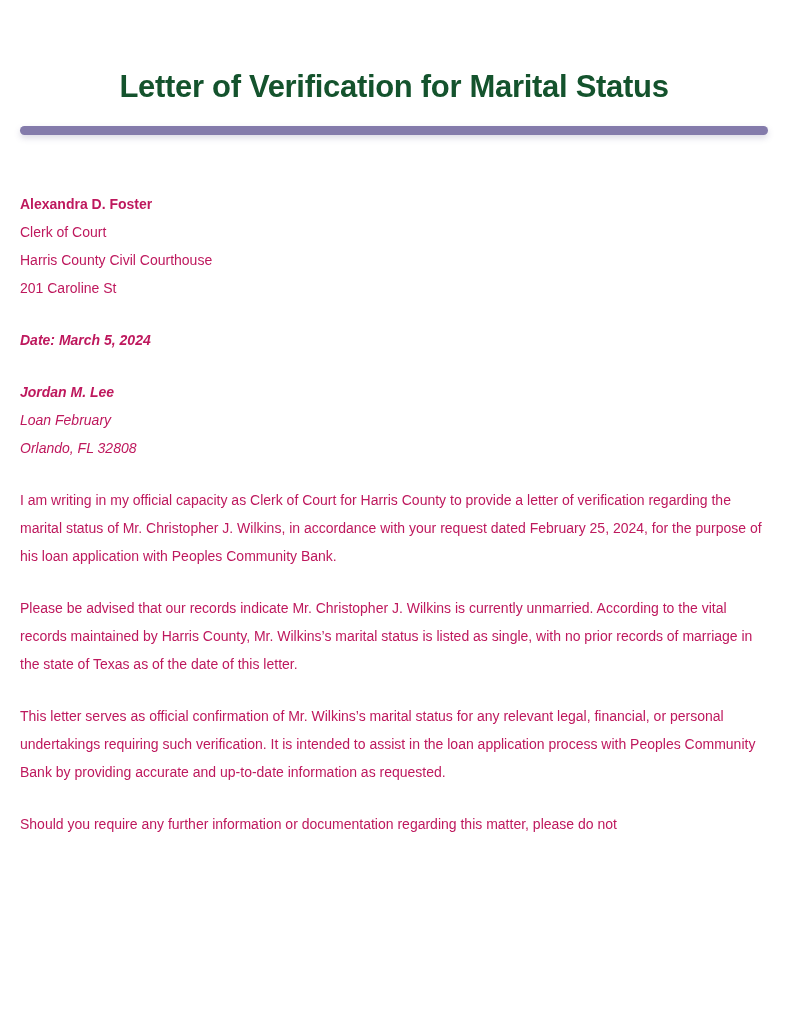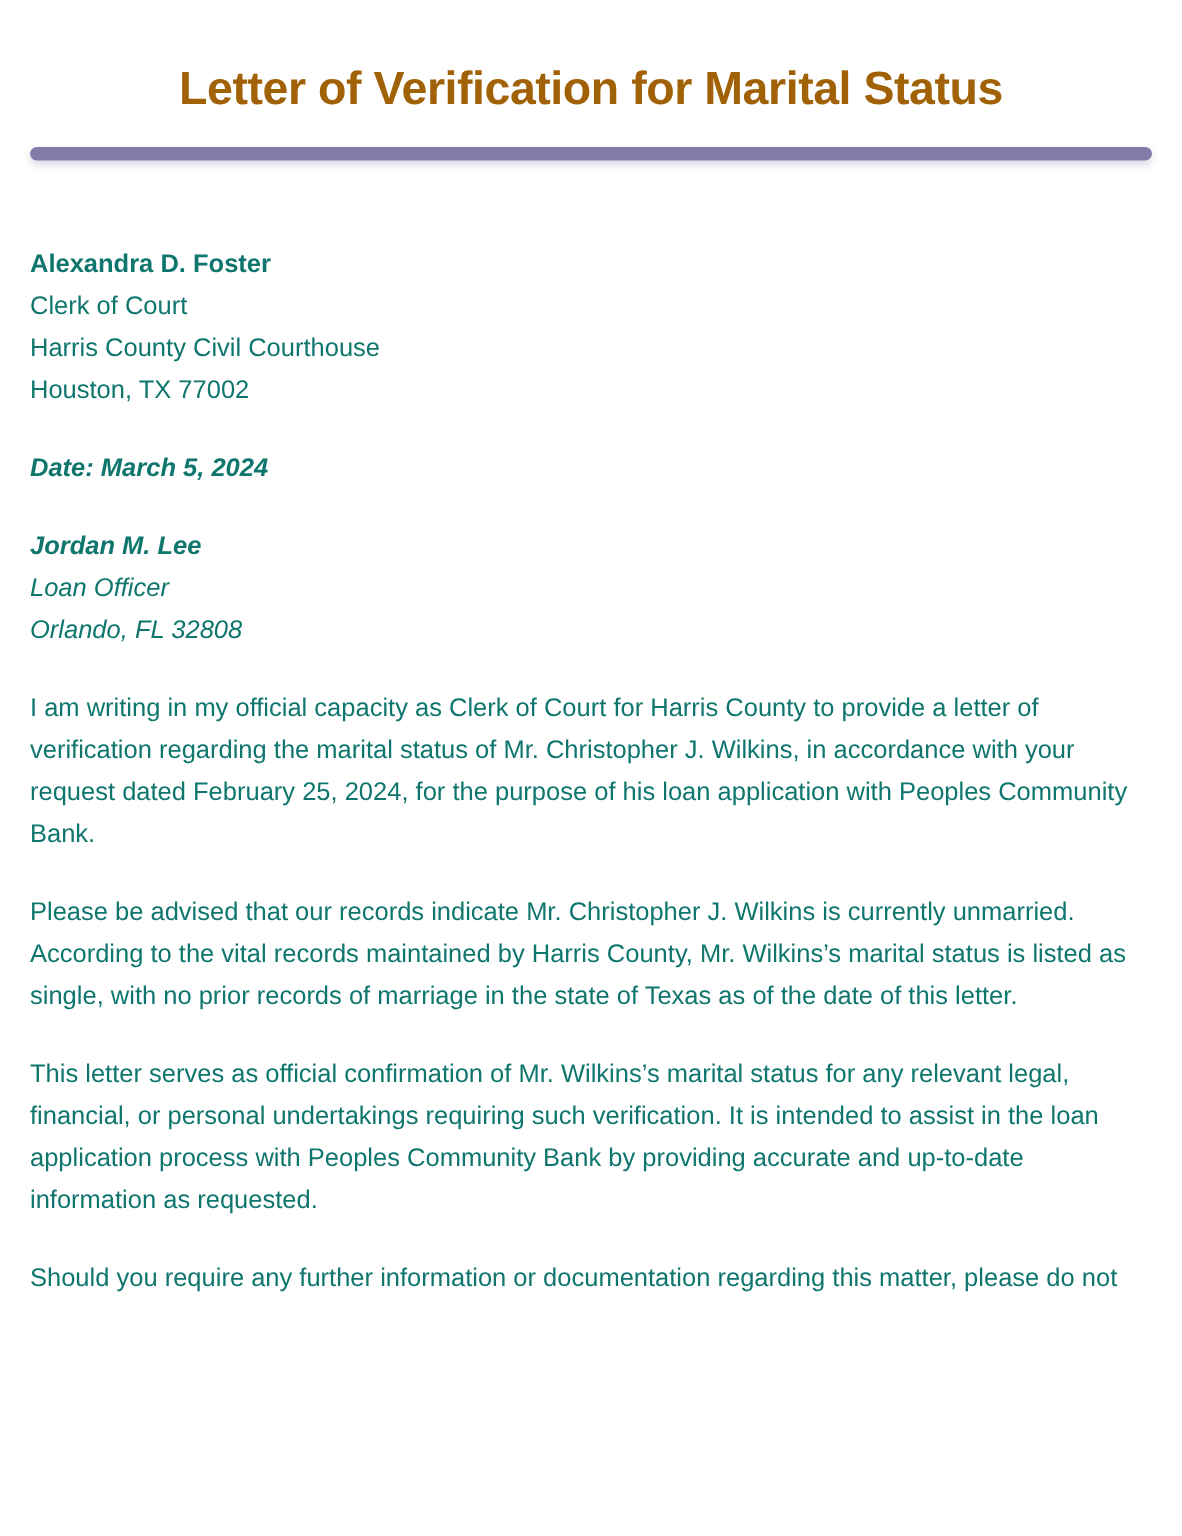--- a/index.html
+++ b/index.html
@@ -23,49 +23,49 @@
     height: 1024px;
     box-sizing: border-box;
     padding: 0 20px;
     background: #ffffff;
     overflow: hidden;
   }
 
   
   .doc-title {
     margin: 0;
-    padding-top: 40px;
+    padding-top: 68px;
     text-align: center;
     font-size: 31px;
     font-weight: 700;
     line-height: 1.22;
     letter-spacing: -0.3px;
-    color: #a16207;
+    color: #14532d;
   }
 
   
   .divider-wrap {
     margin-top: 20px;
     height: 10px;
   }
 
   .divider {
     height: 9px;
     width: 100%;
     border-radius: 6px;
     background: #847bab;
     box-shadow: 0 3px 6px rgba(90, 80, 130, 0.22);
   }
 
   
   .letter {
     margin-top: 54px;
-    font-size: 17px;
+    font-size: 14px;
     line-height: 28px;
-    color: #0f766e;
+    color: #be185d;
   }
 
   .block {
     margin: 0;
   }
 
   .block + .block {
     margin-top: 24px;
     font-style: italic;
   }
@@ -100,30 +100,30 @@
   <div class="divider-wrap">
     <div class="divider"></div>
   </div>
 
   <div class="letter">
 
     <div class="block">
       <span class="line strong">Alexandra D. Foster</span>
       <span class="line">Clerk of Court</span>
       <span class="line">Harris County Civil Courthouse</span>
-      <span class="line">Houston, TX 77002</span>
+      <span class="line">201 Caroline St</span>
     </div>
 
     <div class="block">
       <span class="line strong">Date: March 5, 2024</span>
     </div>
 
     <div class="block">
       <span class="line strong">Jordan M. Lee</span>
-      <span class="line">Loan Officer</span>
+      <span class="line">Loan February</span>
       <span class="line">Orlando, FL 32808</span>
     </div>
 
 
     <p class="para">I am writing in my official capacity as Clerk of Court for Harris County to provide a letter of verification regarding the marital status of Mr. Christopher J. Wilkins, in accordance with your request dated February 25, 2024, for the purpose of his loan application with Peoples Community Bank.</p>
     <p class="para">Please be advised that our records indicate Mr. Christopher J. Wilkins is currently unmarried. According to the vital records maintained by Harris County, Mr. Wilkins’s marital status is listed as single, with no prior records of marriage in the state of Texas as of the date of this letter.</p>
     <p class="para">This letter serves as official confirmation of Mr. Wilkins’s marital status for any relevant legal, financial, or personal undertakings requiring such verification. It is intended to assist in the loan application process with Peoples Community Bank by providing accurate and up-to-date information as requested.</p>
     <p class="para">Should you require any further information or documentation regarding this matter, please do not</p>
 
   </div>

